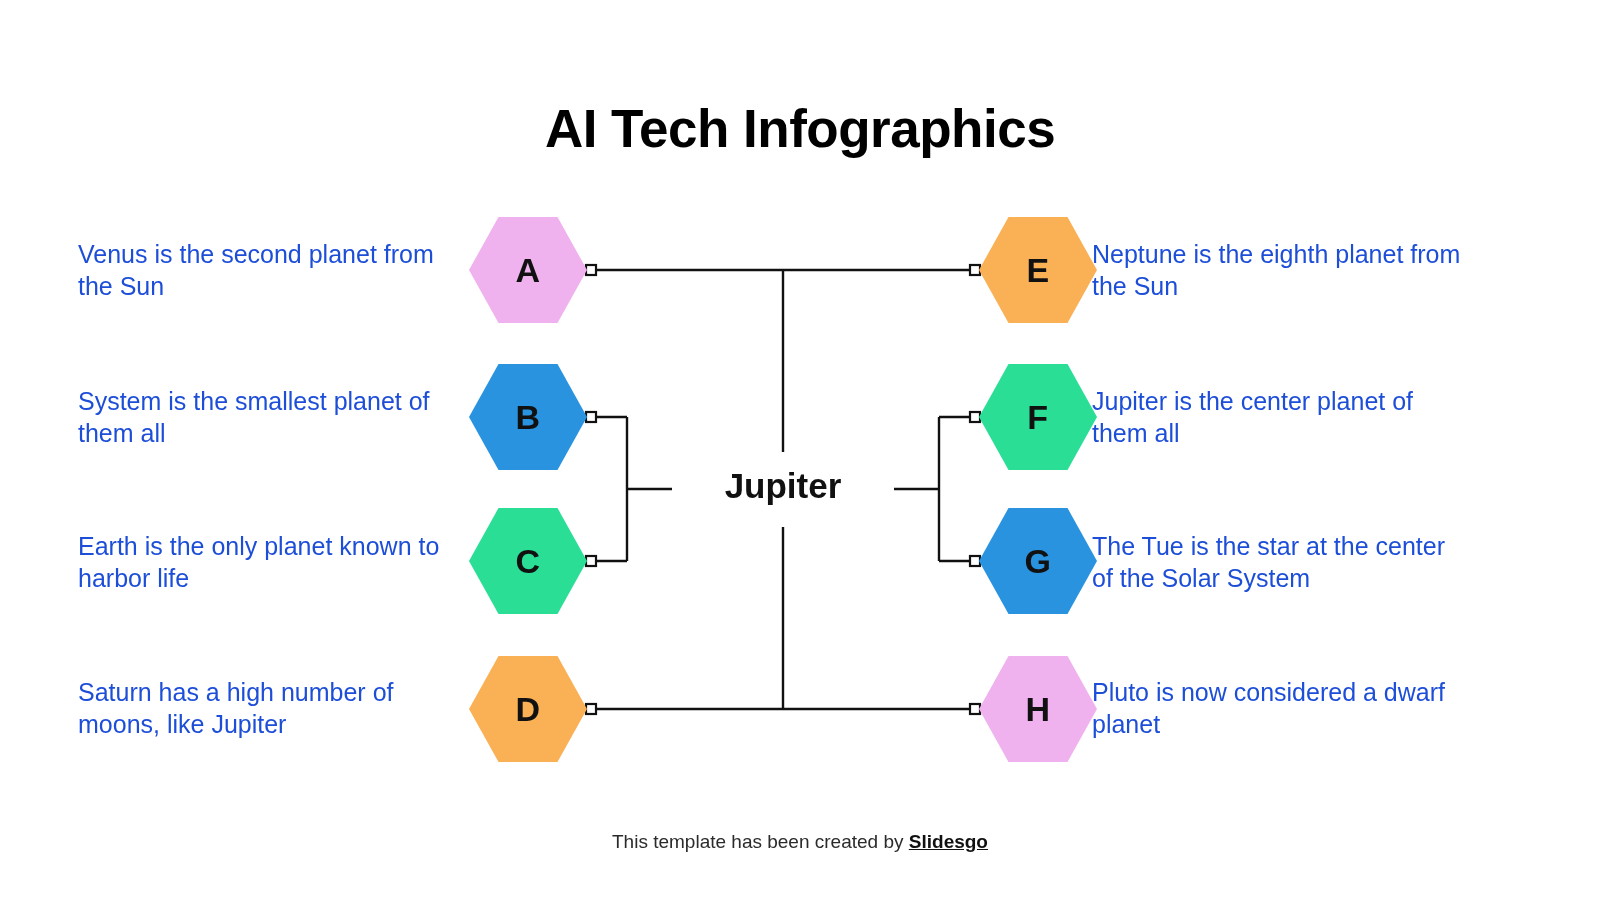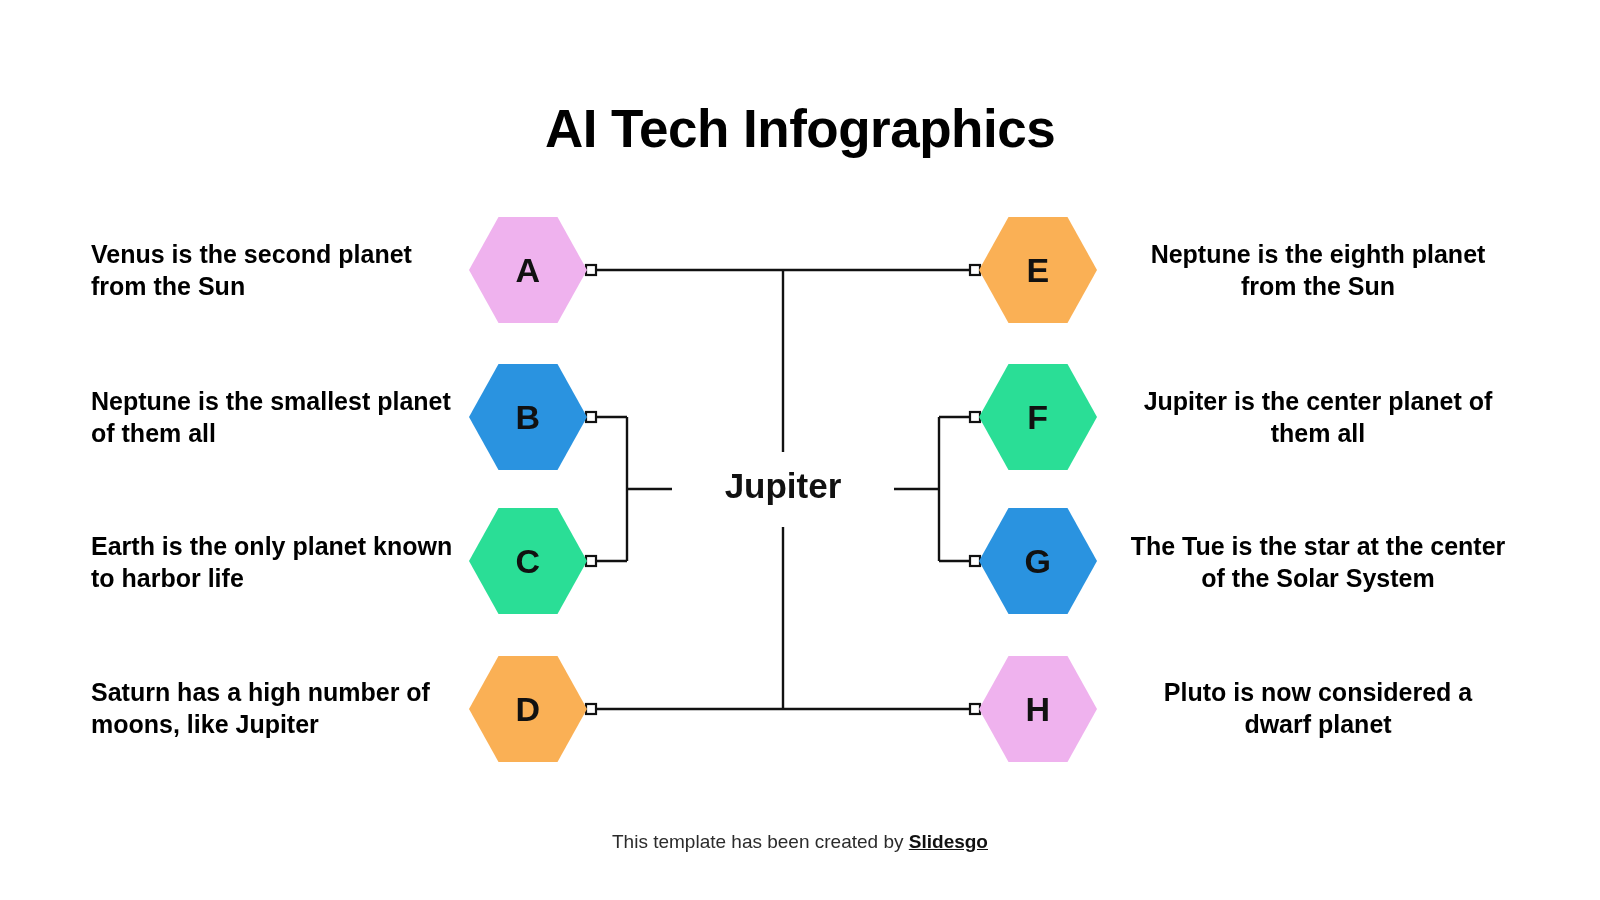--- a/index.html
+++ b/index.html
@@ -44,26 +44,25 @@
     line-height:1;
     letter-spacing:0.5px;
   }
 
   
   .desc {
     position:absolute;
     width:380px;
     font-size:25px;
     line-height:1.28;
-    color:#000000;
-    font-weight:700;
-    margin-left:13px;
+    color:#1d4ed8;
+    font-weight:400;
   }
   .desc.left  { left:78px;  text-align:left; }
-  .desc.right { left:1115px; text-align:center; }
+  .desc.right { left:1092px; text-align:left; }
 
   
   .center-node {
     position:absolute;
     left:633px; top:466px;
     width:300px;
     text-align:center;
     font-size:35px;
     font-weight:700;
     color:#111111;
@@ -146,21 +145,21 @@
     <span class="hex-label">F</span>
   </div>
   <div class="hex" style="left: 979px; top: 508px; background: rgb(42, 147, 224);">
     <span class="hex-label">G</span>
   </div>
   <div class="hex" style="left: 979px; top: 656px; background: rgb(239, 178, 238);">
     <span class="hex-label">H</span>
   </div>
 
   <div class="desc left" style="top:238px;">Venus is the second planet from the Sun</div>
-  <div class="desc left" style="top:385px;">Neptune is the smallest planet of them all</div>
+  <div class="desc left" style="top:385px;">System is the smallest planet of them all</div>
   <div class="desc left" style="top:530px;">Earth is the only planet known to harbor life</div>
   <div class="desc left" style="top:676px;">Saturn has a high number of moons, like Jupiter</div>
 
   <div class="desc right" style="top:238px;">Neptune is the eighth planet from the Sun</div>
   <div class="desc right" style="top:385px;">Jupiter is the center planet of them all</div>
   <div class="desc right" style="top:530px;">The Tue is the star at the center of the Solar System</div>
   <div class="desc right" style="top:676px;">Pluto is now considered a dwarf planet</div>
 
   <div class="center-node">Jupiter</div>
 

